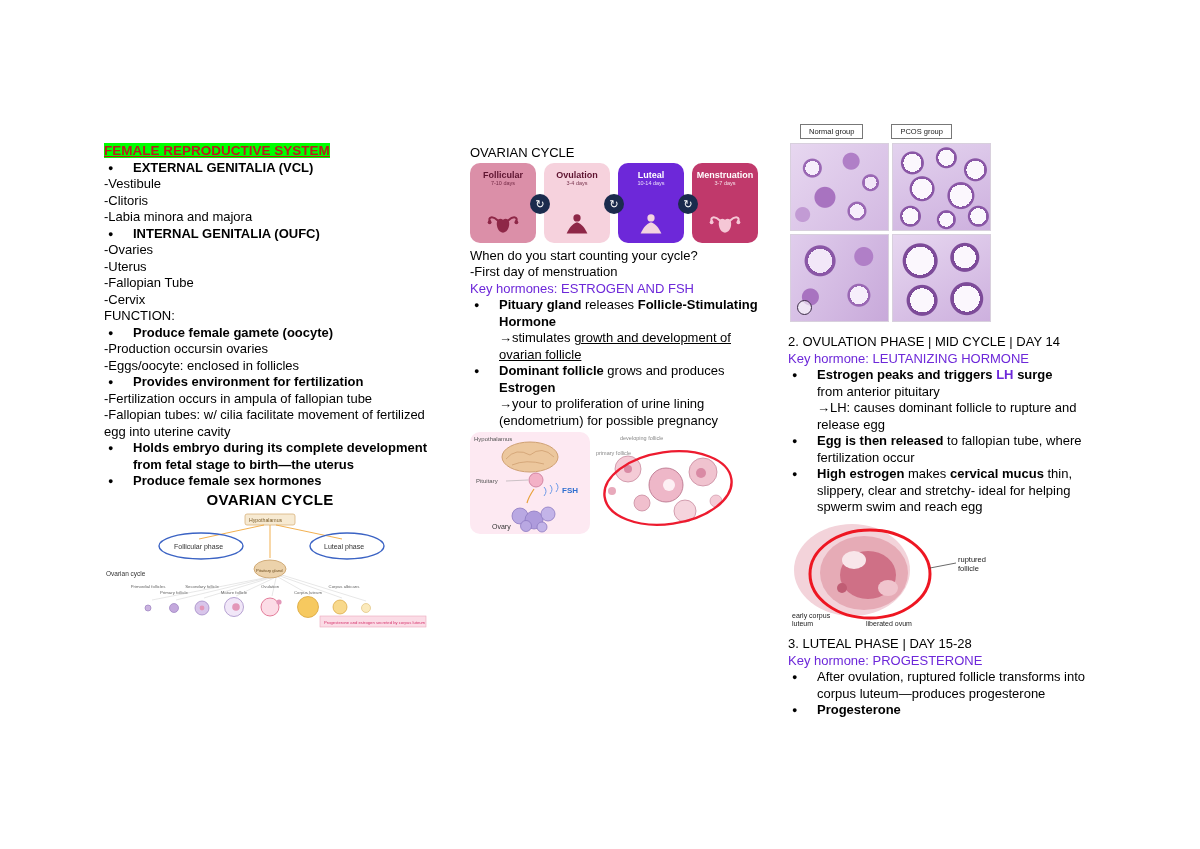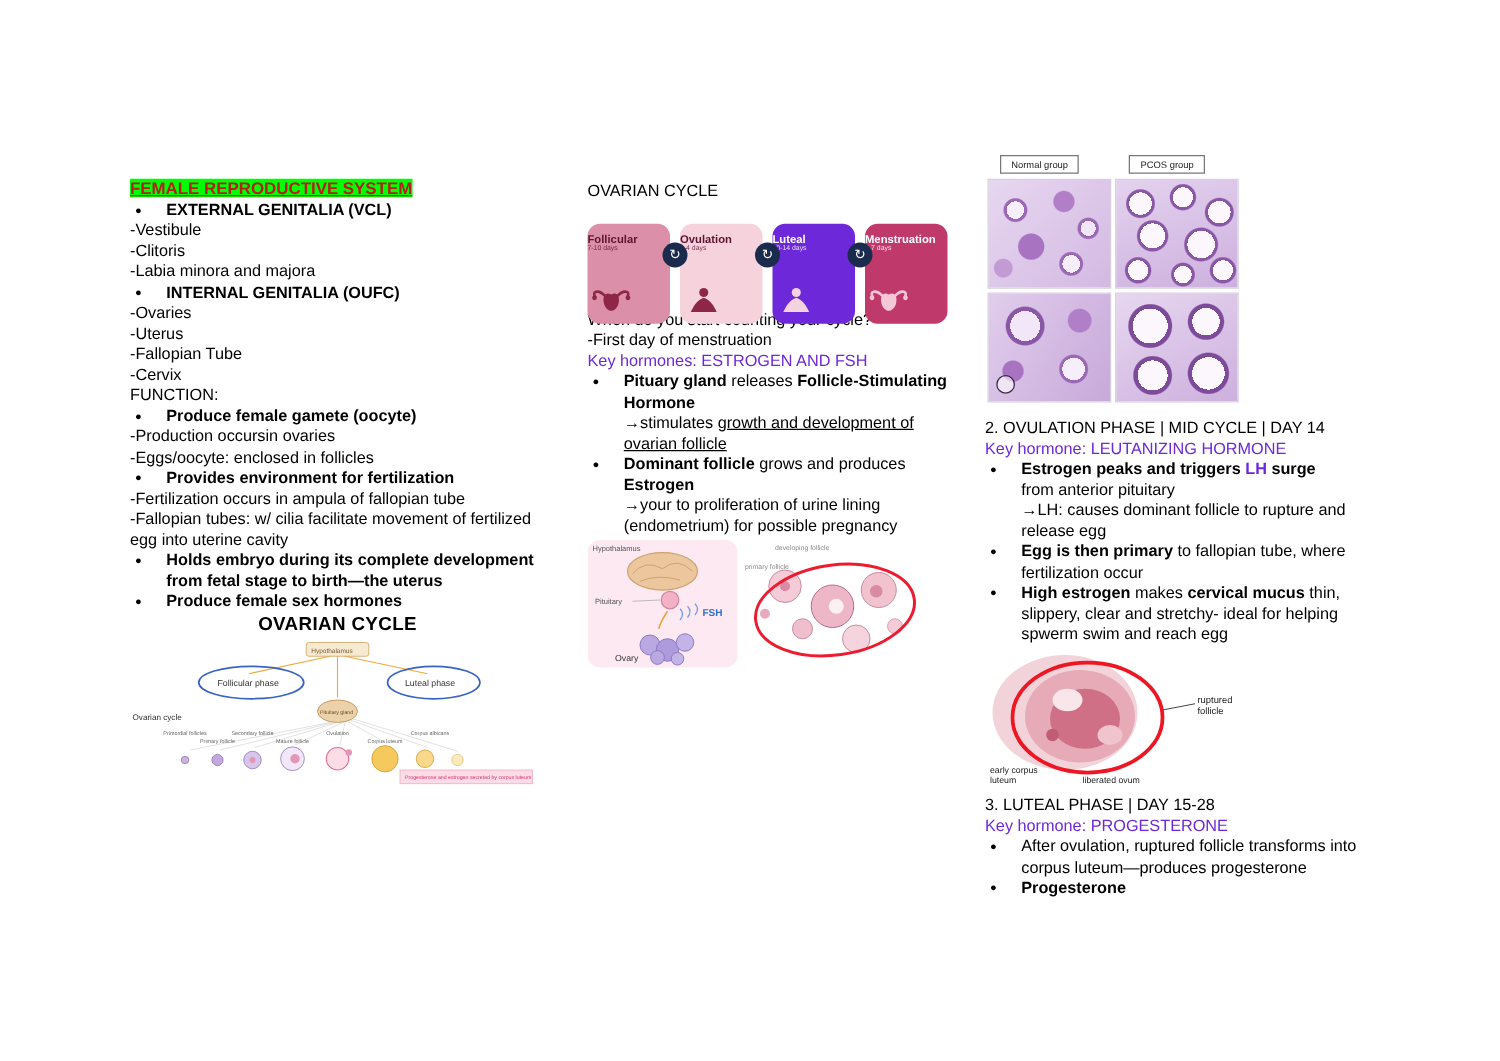--- a/index.html
+++ b/index.html
@@ -12,35 +12,35 @@
   .red{color:#6d28d9}
   .title-hl{display:inline;background:#00ff00;color:#b91c1c;font-weight:bold;text-decoration:underline;font-size:13.5px}
   .li{position:relative;padding-left:29px;font-weight:bold}
   .dot{position:absolute;left:4px;top:0;font-size:9px;font-weight:normal}
   .ln{font-weight:normal}
   .ind{padding-left:29px;font-weight:normal}
   .center-h{font-weight:bold;font-size:15px;text-align:center;letter-spacing:.3px;line-height:17px;margin-top:1px}
 
   
   .phases{position:relative;width:290px;height:82px;margin:1px 0 3px 0}
-  .phase{position:absolute;top:16px;width:66px;height:80px;border-radius:10px;display:flex;flex-direction:column;padding-top:7px;box-sizing:border-box}
+  .phase{position:absolute;top:0;width:66px;height:80px;border-radius:10px;display:flex;flex-direction:column;align-items:center;padding-top:7px;box-sizing:border-box}
   .phase .pname{font-size:9px;font-weight:bold;line-height:10px}
   .phase .pdays{font-size:5.5px;opacity:.85;line-height:7px}
   .picon{width:38px;height:26px;margin-top:auto;margin-bottom:6px}
   .p1{left:0;background:#db8fa8}
   .p2{left:74px;background:#f6d2dd}
   .p3{left:148px;background:#6d28d9}
   .p4{left:222px;background:#c0396b}
   .p1 .pname,.p2 .pname,.p1 .pdays,.p2 .pdays{color:#5e1430}
   .p3 .pname,.p4 .pname,.p3 .pdays,.p4 .pdays{color:#ffffff}
   .cyc{position:absolute;top:31px;width:20px;height:20px;border-radius:50%;background:#1b2b4d;color:#fff;font-size:11px;line-height:20px;text-align:center;z-index:2}
 
   
   #histo{position:absolute;left:790px;top:124px;width:204px}
-  .caps{display:flex;gap:40px;margin:0 0 4px 10px}
+  .caps{display:flex;gap:28px;margin:0 0 4px 10px}
   .cap{border:1px solid #777;background:#fff;font-size:7.5px;line-height:9px;padding:2px 8px;color:#222}
   .hgrid{display:grid;grid-template-columns:99px 99px;gap:3px}
   .histo{position:relative;width:99px;height:88px;border:1px solid #d8d0dd;box-sizing:border-box;overflow:hidden}
   .histo.h1{background:
     radial-gradient(circle at 22% 28%, #f6eefb 0 7px, #9a68b4 7px 9px, transparent 10px),
     radial-gradient(circle at 62% 20%, #b07fc7 0 8px, transparent 9px),
     radial-gradient(circle at 82% 45%, #f2e7f8 0 6px, #9a68b4 6px 8px, transparent 9px),
     radial-gradient(circle at 35% 62%, #a873c0 0 10px, transparent 11px),
     radial-gradient(circle at 68% 78%, #f6eefb 0 7px, #9a68b4 7px 9px, transparent 10px),
     radial-gradient(circle at 12% 82%, #c29bd4 0 7px, transparent 8px),
@@ -247,21 +247,21 @@
   </div>
 </div>
 
 <div class="col" id="col3" style="left:788px;top:334px;width:310px">
   <p class="ln b">2. OVULATION PHASE | MID CYCLE | DAY 14</p>
   <p class="ln b red">Key hormone: LEUTANIZING HORMONE</p>
 
   <p class="li"><span class="dot">●</span><span>Estrogen peaks and triggers </span><span class="red">LH</span><span> surge</span></p>
   <p class="ind">from anterior pituitary</p>
   <p class="ind"><span>→</span><span class="b">LH:</span><span> causes </span><span class="b">dominant follicle to rupture and release egg</span></p>
-  <p class="li"><span class="dot">●</span><span>Egg is then primary</span><span style="font-weight:normal"> to fallopian tube, where fertilization occur</span></p>
+  <p class="li"><span class="dot">●</span><span>Egg is then released</span><span style="font-weight:normal"> to fallopian tube, where fertilization occur</span></p>
   <p class="li"><span class="dot">●</span><span>High estrogen</span><span style="font-weight:normal"> makes </span><span>cervical mucus</span><span style="font-weight:normal"> thin, slippery, clear and stretchy-  ideal for helping spwerm swim and reach egg</span></p>
 
   <div class="figwrap">
     <svg width="222" height="112" viewBox="0 0 222 112">
       <ellipse cx="62" cy="52" rx="58" ry="46" fill="#f3d3da"></ellipse>
       <ellipse cx="74" cy="55" rx="44" ry="37" fill="#e6abb6"></ellipse>
       <ellipse cx="78" cy="57" rx="28" ry="24" fill="#cf7086"></ellipse>
       <ellipse cx="64" cy="42" rx="12" ry="9" fill="#f8e6ea"></ellipse>
       <ellipse cx="98" cy="70" rx="10" ry="8" fill="#f0c4cd"></ellipse>
       <circle cx="52" cy="70" r="5" fill="#c05d74"></circle>

